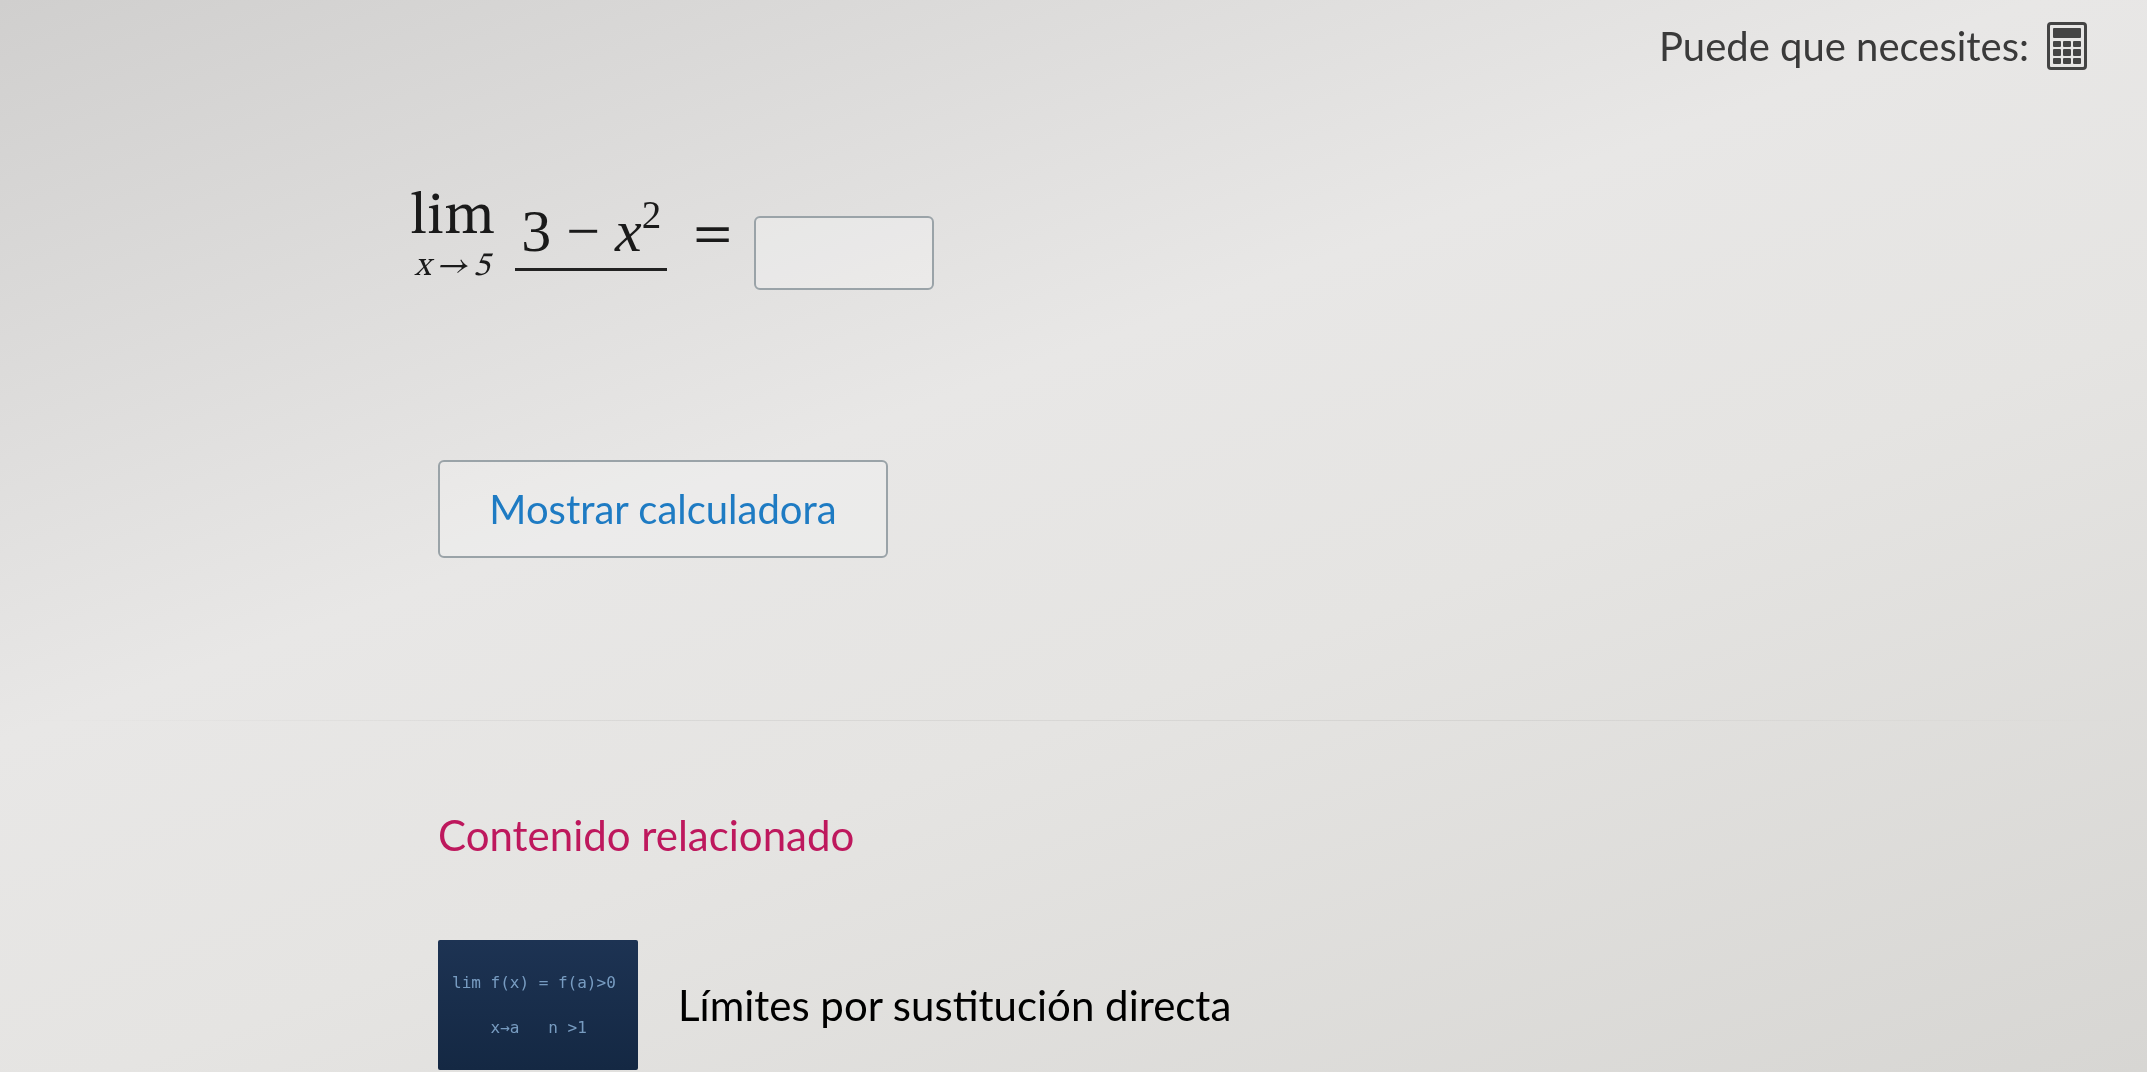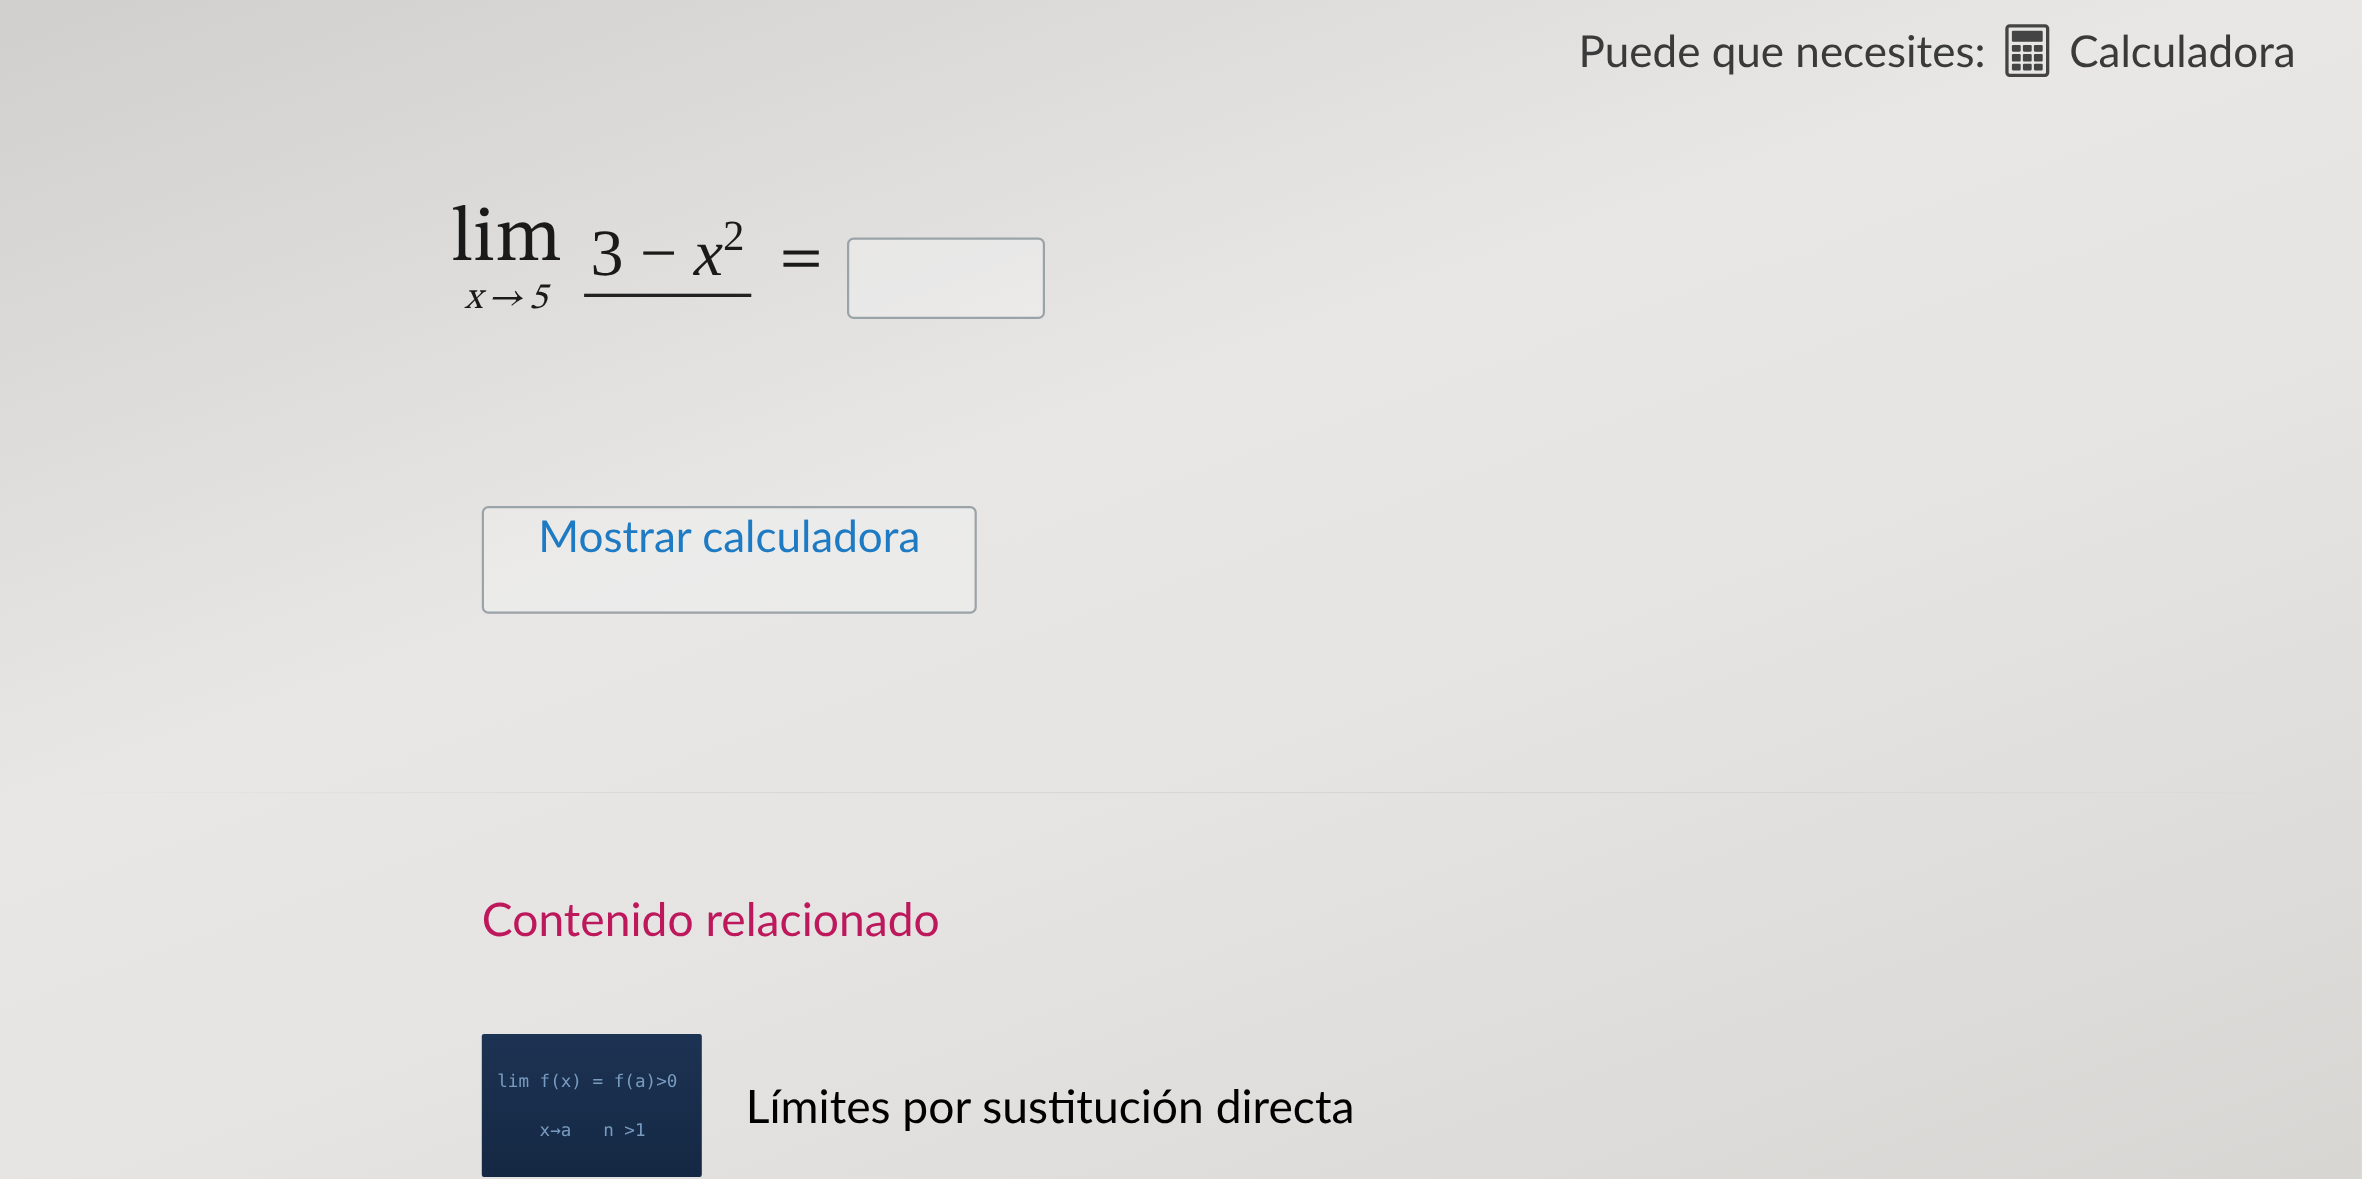--- a/index.html
+++ b/index.html
@@ -61,21 +61,21 @@
     color: #1a1a1a;
   }
   .lim-block {
     display: flex;
     flex-direction: column;
     align-items: center;
     line-height: 1;
     margin-right: 20px;
   }
   .lim-word {
-    font-size: 71px;
+    font-size: 60px;
   }
   .lim-sub {
     font-size: 34px;
     font-style: italic;
     letter-spacing: 1px;
     margin-top: 2px;
     display: flex;
     align-items: center;
     gap: 4px;
   }
@@ -125,20 +125,21 @@
     width: 450px;
     height: 98px;
     border: 2px solid #9aa3a8;
     border-radius: 6px;
     background: rgba(255,255,255,0.2);
     color: #1e7bc3;
     font-size: 40px;
     font-family: inherit;
     cursor: pointer;
     display: flex;
+    align-items: center;
     justify-content: center;
   }
   .related-heading {
     position: absolute;
     top: 810px;
     left: 438px;
     font-size: 42px;
     color: #be185d;
     text-align: right;
   }
@@ -194,21 +195,20 @@
         <span></span>
         <span></span>
       <span></span>
         <span></span>
         <span></span>
       <span></span>
         <span></span>
         <span></span>
     </span>
   </span>
-  <span>Calculadora</span>
 </div>
 
 <div class="math-row">
   <span class="lim-block">
     <span class="lim-word">lim</span>
     <span class="lim-sub">
       <span class="mi">x</span>
       <span>→</span>
       <span>5</span>
     </span>

